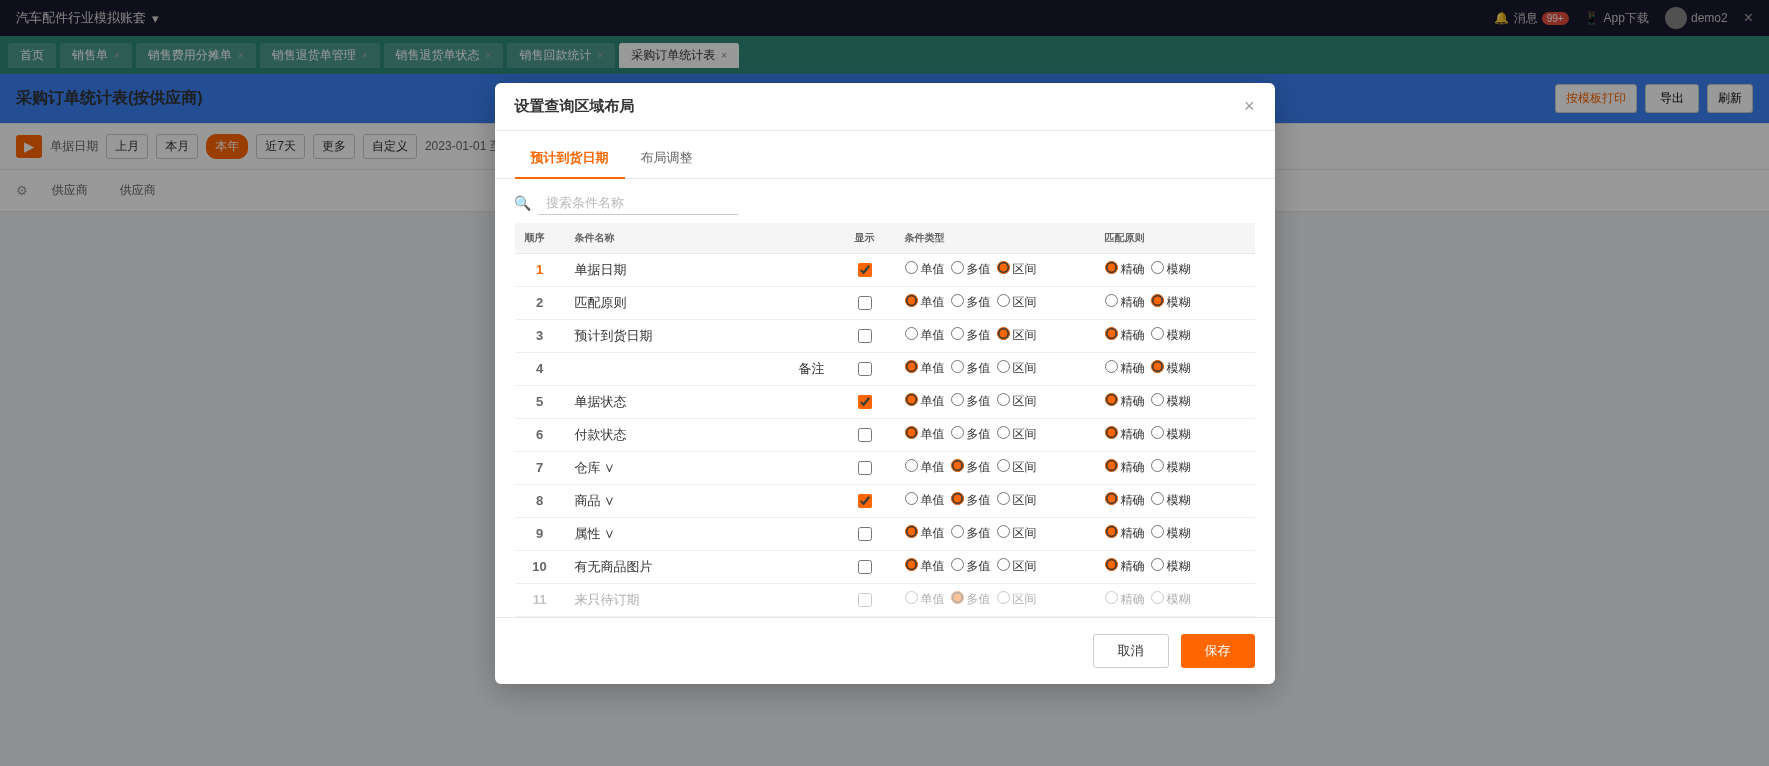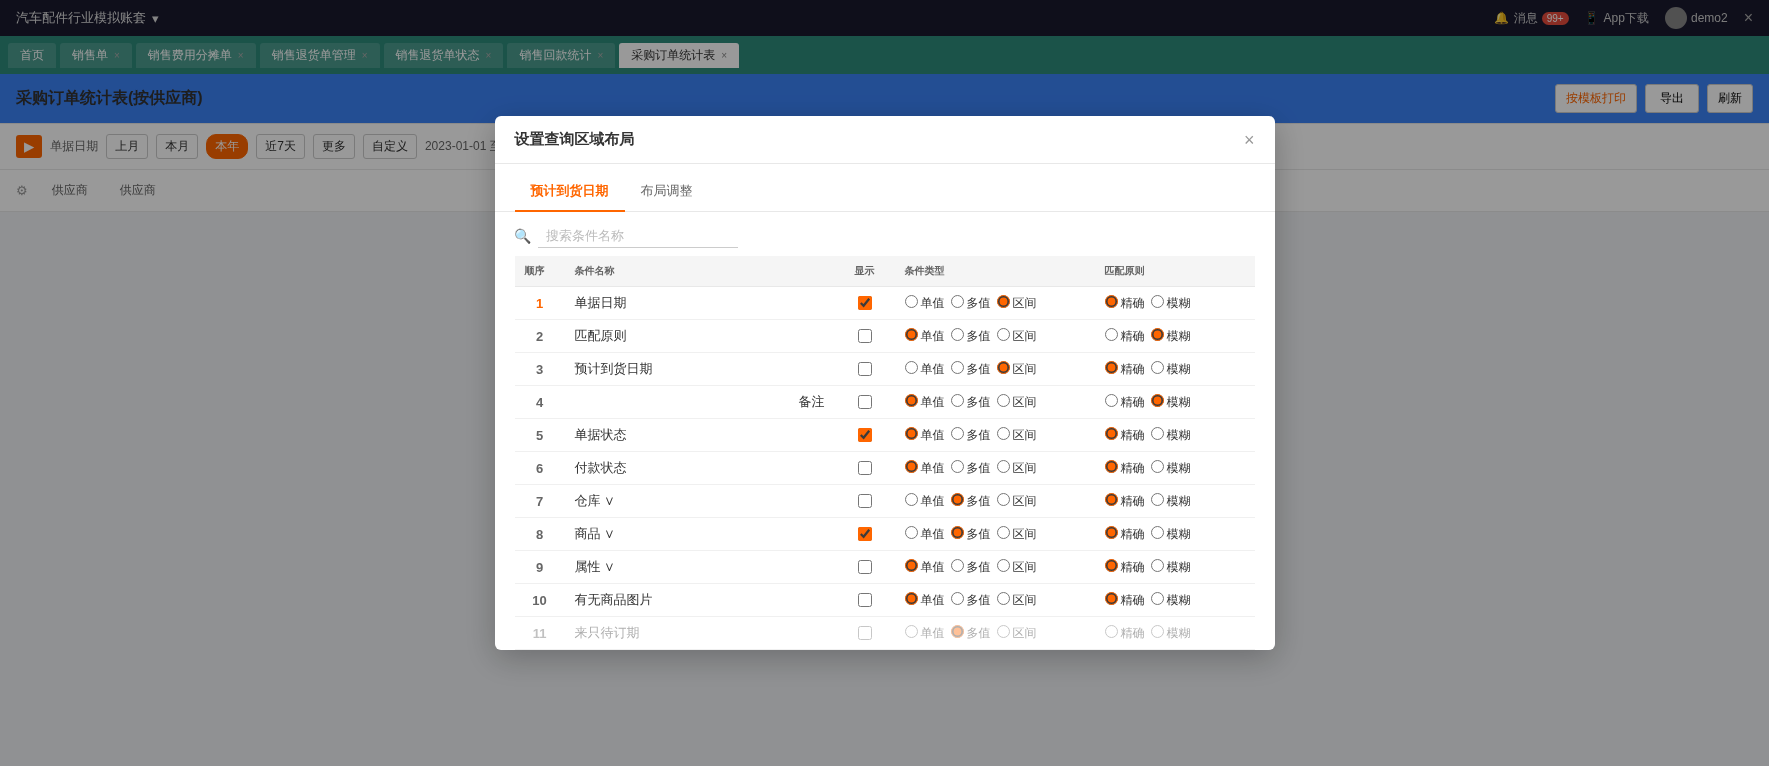--- a/index.html
+++ b/index.html
@@ -581,15 +581,19 @@
                     <label><input type="radio" name="match_11" value="fuzzy" style="">模糊</label>
                   </div>
                 </td>
               </tr>
             </tbody>
         </table>
       </div>
 
     </div>
 
+    <div class="modal-footer">
+      <button class="btn-cancel">取消</button>
+      <button class="btn-save">保存</button>
+    </div>
 
   </div>
 </div>
 
 </body></html>

